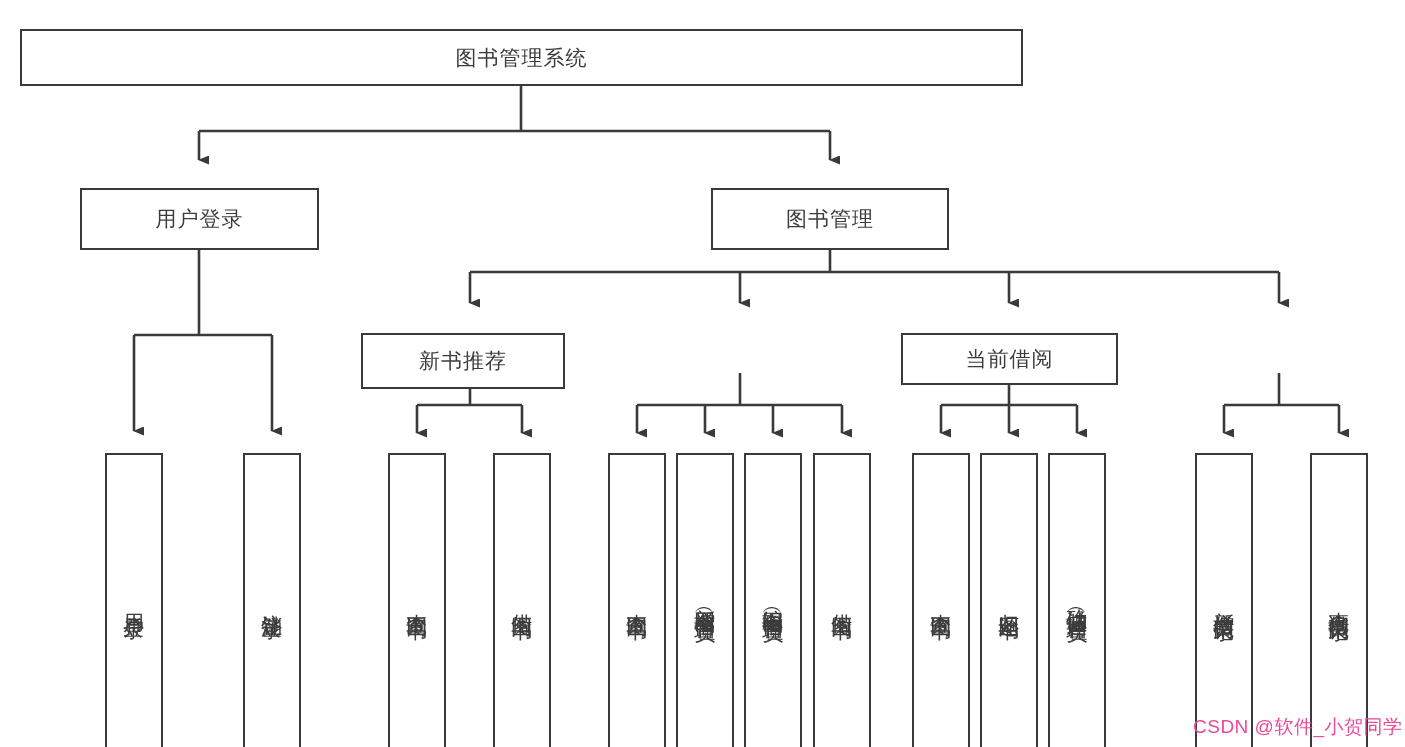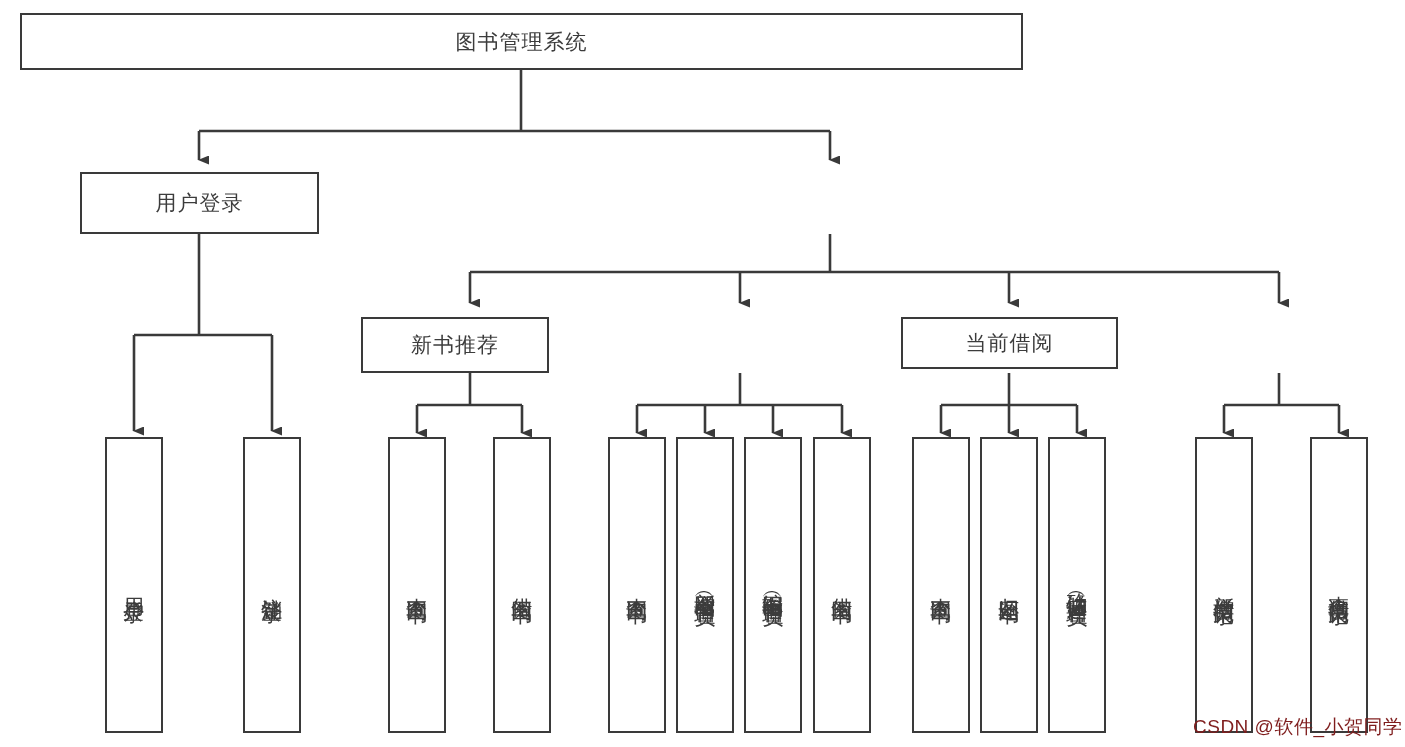--- a/index.html
+++ b/index.html
@@ -28,20 +28,21 @@
   }
   .node {
     position: absolute;
     box-sizing: border-box;
     background: #ffffff;
     border: 2px solid #3a3a3a;
     display: flex;
     align-items: center;
     justify-content: center;
     color: #3c3c3c;
+    margin-top: 16px;
   }
   .node-h .node-label {
     font-size: 21px;
     line-height: 1.2;
     letter-spacing: 1px;
     white-space: nowrap;
     color: #3c3c3c;
   }
   .node-v {
     align-items: center;
@@ -53,21 +54,21 @@
     font-size: 21px;
     line-height: 1.32;
     letter-spacing: 2px;
     color: #3c3c3c;
     max-height: 100%;
     text-align: center;
   }
   .watermark {
     position: absolute;
     font-size: 19px;
-    color: #7f1d1d;
+    color: #ec4899;
     white-space: nowrap;
     letter-spacing: 0.5px;
   }
 </style>
 </head>
 <body>
 
 <div id="diagram-root">
 
   <svg id="connector-layer" viewBox="0 0 1405 747" width="1405" height="747" xmlns="http://www.w3.org/2000/svg">
@@ -123,22 +124,25 @@
     </g>
   </svg>
 
   <div class="node node-h" style="left:20px; top:13px; width:1003px; height:57px;">
     <span class="node-label">图书管理系统</span>
   </div>
 
   <div class="node node-h" style="left:80px; top:172px; width:239px; height:62px;">
     <span class="node-label">用户登录</span>
   </div>
+  <div class="node node-h" style="left:711px; top:172px; width:238px; height:62px;">
+    <span class="node-label">图书管理</span>
+  </div>
 
-  <div class="node node-h" style="left:361px; top:317px; width:188px; height:56px;">
+  <div class="node node-h" style="left:361px; top:317px; width:204px; height:56px;">
     <span class="node-label">新书推荐</span>
   </div>
   <div class="node node-h" style="left:901px; top:317px; width:217px; height:52px;">
     <span class="node-label">当前借阅</span>
   </div>
 
   <div class="node node-v" style="left:105px; top:437px; width:58px; height:296px;">
     <span class="node-label">用户登录</span>
   </div>
   <div class="node node-v" style="left:243px; top:437px; width:58px; height:296px;">

